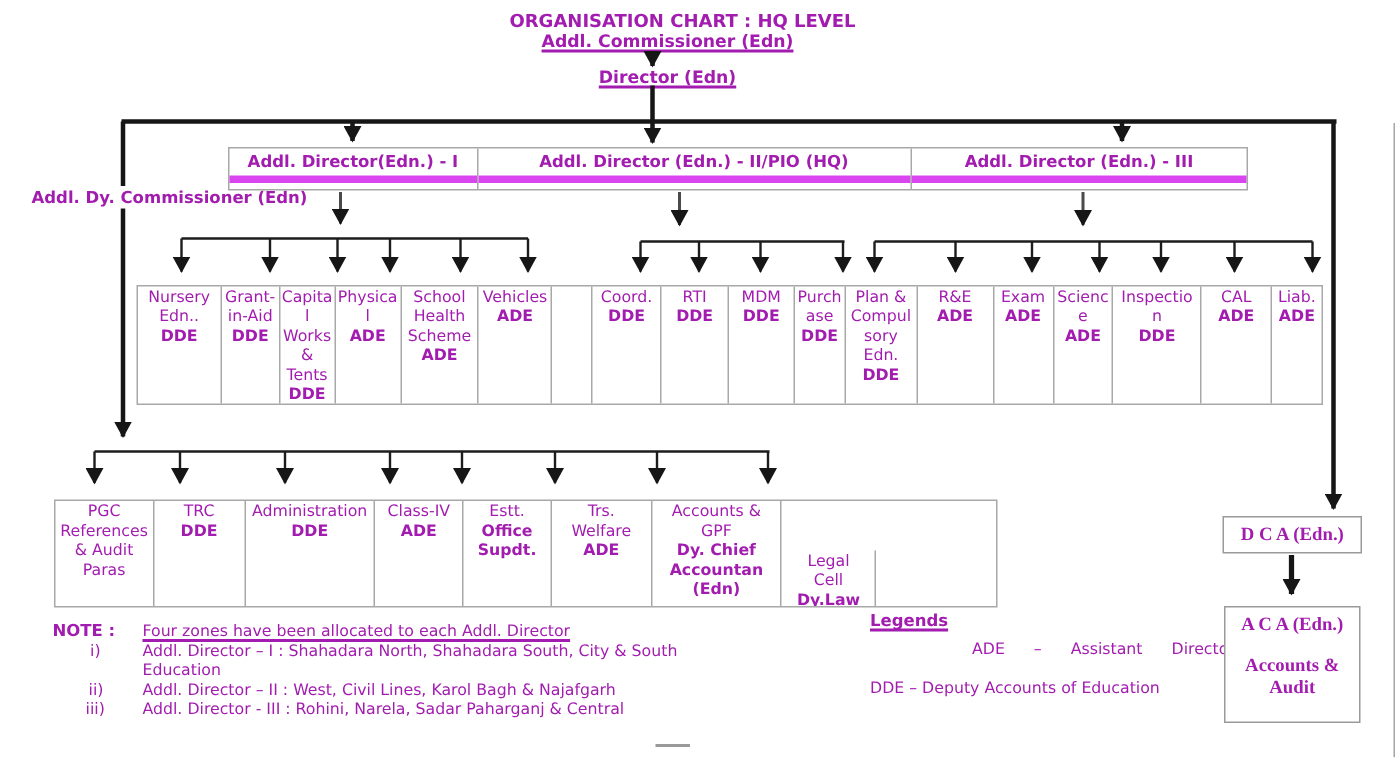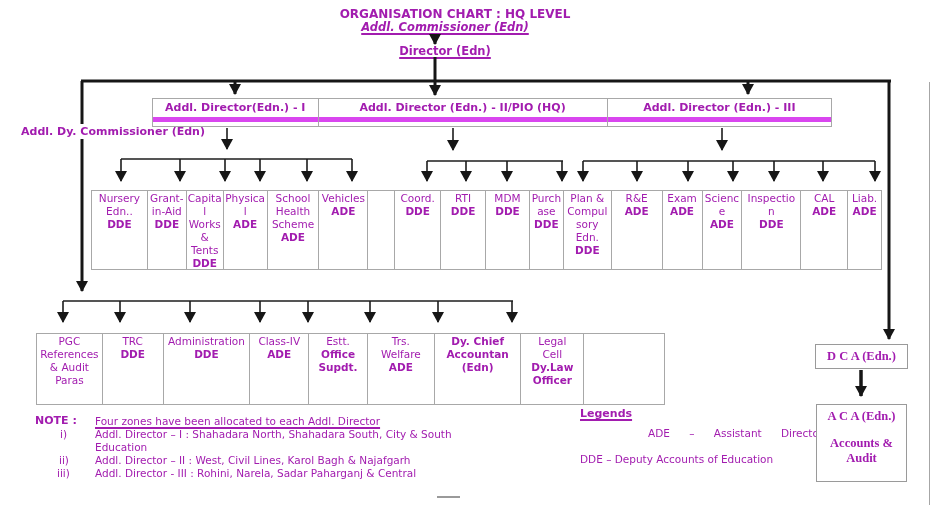--- a/index.html
+++ b/index.html
@@ -87,21 +87,21 @@
     <line x1="370" y1="301" x2="370" y2="322" stroke="#1c1c1c" stroke-width="1.6" marker-end="url(#ah)"></line>
     <line x1="438" y1="301" x2="438" y2="322" stroke="#1c1c1c" stroke-width="1.6" marker-end="url(#ah)"></line>
     <line x1="512" y1="301" x2="512" y2="322" stroke="#1c1c1c" stroke-width="1.6" marker-end="url(#ah)"></line>
 
     <line x1="861" y1="370" x2="861" y2="396" stroke="#161616" stroke-width="3.5" marker-end="url(#ah)"></line>
   </svg>
 
   <div class="abs edge-line" style="left:929px;top:82px;width:1px;height:423px;"></div>
 
   <div class="abs ctr b" style="left:455px;top:7px;font-size:12px;">ORGANISATION CHART : HQ LEVEL</div>
-  <div class="abs ctr b u" style="left:445px;top:20px;font-size:11.5px;font-style:italic;">Addl. Commissioner (Edn)</div>
+  <div class="abs ctr b u" style="left:445px;top:20px;font-size:11.5px;">Addl. Commissioner (Edn)</div>
   <div class="abs ctr b u" style="left:445px;top:44px;font-size:11.5px;">Director (Edn)</div>
 
   <div class="abs b lbl-bg" style="left:18px;top:124px;font-size:11px;padding:1px 3px;white-space:nowrap;">Addl. Dy. Commissioner (Edn)</div>
 
   <div class="dirtbl" style="left:152px;top:98px;width:680px;height:29px;">
     <div class="dcell" style="width:166px;">
       <div class="dlabel">Addl. Director(Edn.) - I</div>
       <div class="dempty"></div>
     </div>
     <div class="dcell" style="width:290px;">
@@ -228,25 +228,27 @@
         <span class="nm">Estt.</span>
         <span class="dg">Office
 Supdt.</span>
       </div>
     <div class="cell" style="width:67px;">
         <span class="nm">Trs.
 Welfare</span>
         <span class="dg">ADE</span>
       </div>
     <div class="cell" style="width:87px;">
+        <span class="nm">Accounts &amp;
+GPF</span>
         <span class="dg">Dy. Chief
 Accountan
 (Edn)</span>
       </div>
-    <div class="cell" style="width:63px;">
+    <div class="cell" style="width:63px;margin-top:33px;">
         <span class="nm">Legal
 Cell</span>
         <span class="dg">Dy.Law
 Officer</span>
       </div>
     <div class="cell" style="width:80px;">
         <span class="nm"></span>
         <span class="dg"></span>
       </div>
   </div>

